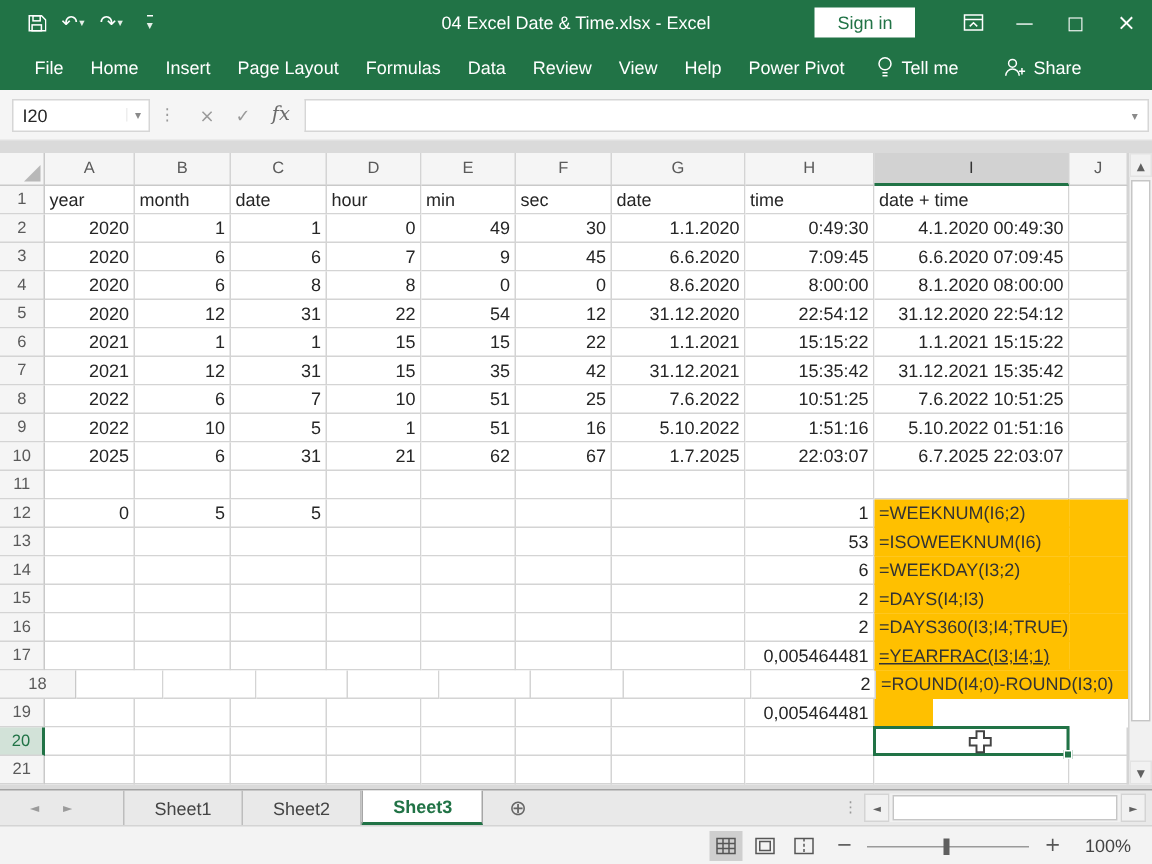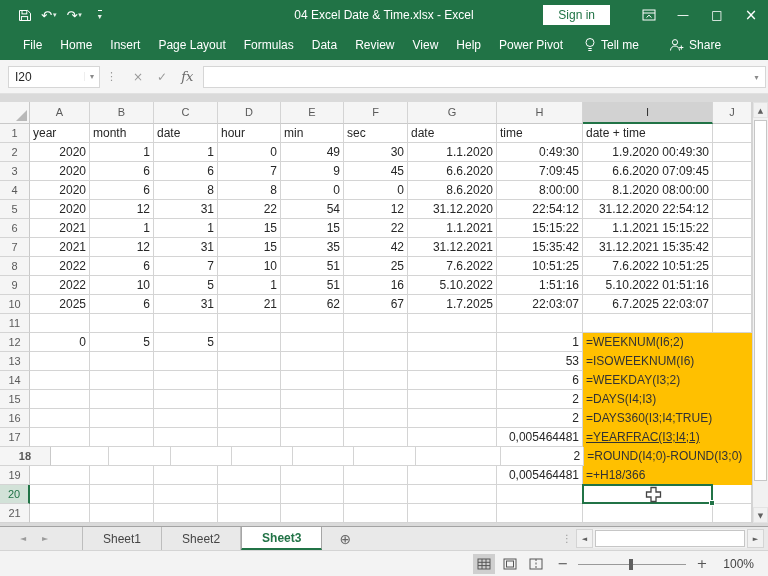--- a/index.html
+++ b/index.html
@@ -229,21 +229,21 @@
         <div class="grow">
           <div class="rowhdr" style="width: 30px;">2</div>
           <div class="cell" style="width: 60px;">2020</div>
           <div class="cell" style="width: 64px;">1</div>
           <div class="cell" style="width: 64px;">1</div>
           <div class="cell" style="width: 63px;">0</div>
           <div class="cell" style="width: 63px;">49</div>
           <div class="cell" style="width: 64px;">30</div>
           <div class="cell" style="width: 89px;">1.1.2020</div>
           <div class="cell" style="width: 86px;">0:49:30</div>
-          <div class="cell" style="width: 130px;">1.9.2020 00:49:30</div>
+          <div class="cell" style="width: 130px;">4.1.2020 00:49:30</div>
           <div class="cell" style="width: 39px;"></div>
         </div>
         <div class="grow">
           <div class="rowhdr" style="width: 30px;">3</div>
           <div class="cell" style="width: 60px;">2020</div>
           <div class="cell" style="width: 64px;">6</div>
           <div class="cell" style="width: 64px;">6</div>
           <div class="cell" style="width: 63px;">7</div>
           <div class="cell" style="width: 63px;">9</div>
           <div class="cell" style="width: 64px;">45</div>
@@ -428,21 +428,21 @@
           <div class="cell" style="width: 64px;"></div>
           <div class="cell" style="width: 63px;"></div>
           <div class="cell" style="width: 63px;"></div>
           <div class="cell" style="width: 64px;"></div>
           <div class="cell" style="width: 89px;"></div>
           <div class="cell" style="width: 86px;">0,005464481</div>
           <div class="cell lft fml hl" style="width: 130px; background: rgb(255, 192, 0); border-color: rgb(255, 192, 0); text-decoration: underline;">=YEARFRAC(I3;I4;1)</div>
           <div class="cell hl" style="width: 39px; background: rgb(255, 192, 0); border-color: rgb(255, 192, 0);"></div>
         </div>
         <div class="grow">
-          <div class="rowhdr" style="width: 53px; font-weight: bold;">18</div>
+          <div class="rowhdr" style="width: 53px;">18</div>
           <div class="cell" style="width: 60px;"></div>
           <div class="cell" style="width: 64px;"></div>
           <div class="cell" style="width: 64px;"></div>
           <div class="cell" style="width: 63px;"></div>
           <div class="cell" style="width: 63px;"></div>
           <div class="cell" style="width: 64px;"></div>
           <div class="cell" style="width: 89px;"></div>
           <div class="cell" style="width: 86px;">2</div>
           <div class="cell lft fml hl" style="width: 130px; background: rgb(255, 192, 0); border-color: rgb(255, 192, 0);">=ROUND(I4;0)-ROUND(I3;0)</div>
           <div class="cell hl" style="width: 39px; background: rgb(255, 192, 0); border-color: rgb(255, 192, 0);"></div>
@@ -450,21 +450,20 @@
         <div class="grow">
           <div class="rowhdr" style="width: 30px;">19</div>
           <div class="cell" style="width: 60px;"></div>
           <div class="cell" style="width: 64px;"></div>
           <div class="cell" style="width: 64px;"></div>
           <div class="cell" style="width: 63px;"></div>
           <div class="cell" style="width: 63px;"></div>
           <div class="cell" style="width: 64px;"></div>
           <div class="cell" style="width: 89px;"></div>
           <div class="cell" style="width: 86px;">0,005464481</div>
-          <div class="cell lft fml hl" style="width: 130px; background: rgb(255, 192, 0); border-color: rgb(255, 192, 0);">=+H18/366</div>
           <div class="cell hl" style="width: 39px; background: rgb(255, 192, 0); border-color: rgb(255, 192, 0);"></div>
         </div>
         <div class="grow">
           <div class="rowhdr sel" style="width: 30px;">20</div>
           <div class="cell" style="width: 60px;"></div>
           <div class="cell" style="width: 64px;"></div>
           <div class="cell" style="width: 64px;"></div>
           <div class="cell" style="width: 63px;"></div>
           <div class="cell" style="width: 63px;"></div>
           <div class="cell" style="width: 64px;"></div>

